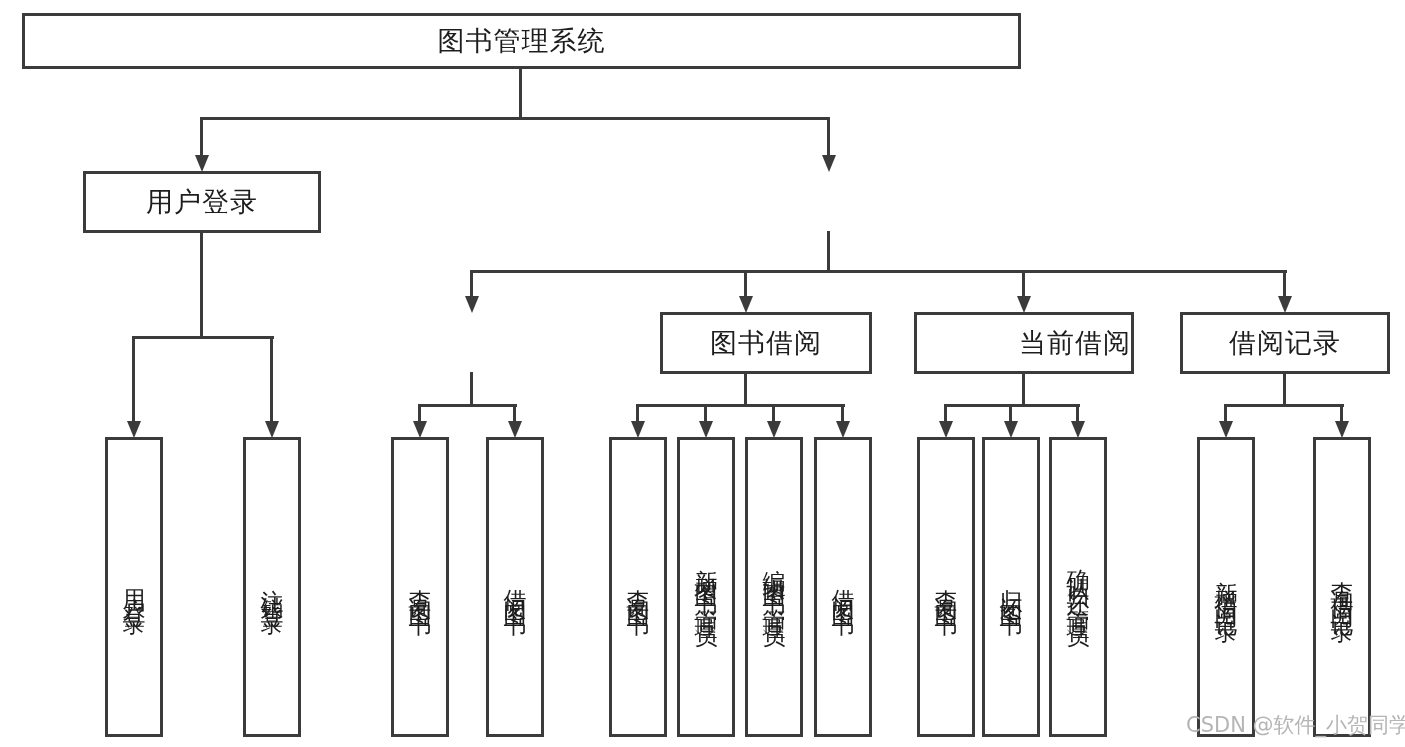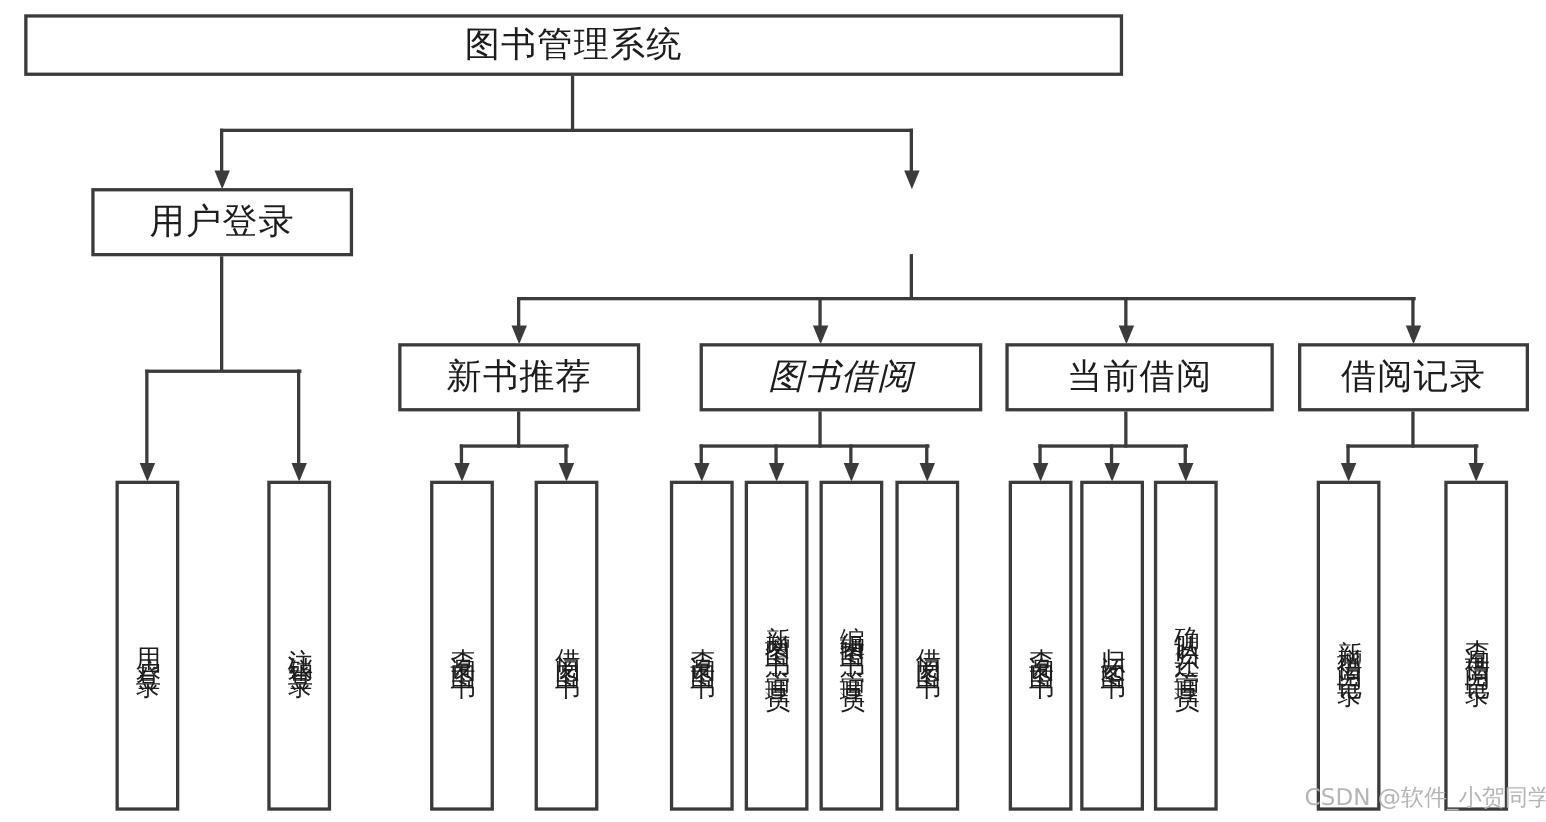--- a/index.html
+++ b/index.html
@@ -14,21 +14,21 @@
     position:absolute;
     box-sizing:border-box;
     background:#ffffff;
     border:3px solid #3b3b3b;
     display:flex;
     align-items:center;
     justify-content:center;
     z-index:2;
   }
   .node .lbl{
-    font-size:32px;
+    font-size:27px;
     color:#1d1d1d;
     letter-spacing:1px;
     white-space:nowrap;
   }
   .vnode .lbl{
     writing-mode:vertical-rl;
     text-orientation:mixed;
     font-size:23px;
     letter-spacing:8px;
     line-height:1;
@@ -84,27 +84,24 @@
   <i class="hl" style="left:470px;top:270px;width:817px;"></i>
   <i class="vl" style="left:470px;top:270px;height:28px;"></i>
   <i class="arr" style="left:465px;top:296px;"></i>
   <i class="vl" style="left:744px;top:270px;height:28px;"></i>
   <i class="arr" style="left:739px;top:296px;"></i>
   <i class="vl" style="left:1022px;top:270px;height:28px;"></i>
   <i class="arr" style="left:1017px;top:296px;"></i>
   <i class="vl" style="left:1283px;top:270px;height:28px;"></i>
   <i class="arr" style="left:1278px;top:296px;"></i>
 
-  <div class="node" style="left:362px;top:312px;width:220px;height:62px;">
-    <span class="lbl">新书推荐</span>
-  </div>
-  <div class="node" style="left:636px;top:312px;width:257px;height:62px;font-style:italic;">
+  <div class="node" style="left:660px;top:312px;width:212px;height:62px;">
     <span class="lbl">图书借阅</span>
   </div>
-  <div class="node" style="left:914px;top:312px;width:244px;height:62px;">
+  <div class="node" style="left:914px;top:312px;width:220px;height:62px;justify-content:flex-end;">
     <span class="lbl">当前借阅</span>
   </div>
   <div class="node" style="left:1180px;top:312px;width:210px;height:62px;">
     <span class="lbl">借阅记录</span>
   </div>
 
   <i class="vl" style="left:470px;top:372px;height:35px;"></i>
   <i class="hl" style="left:418px;top:404px;width:99px;"></i>
   <i class="vl" style="left:418px;top:404px;height:20px;"></i>
   <i class="arr" style="left:413px;top:421px;"></i>

